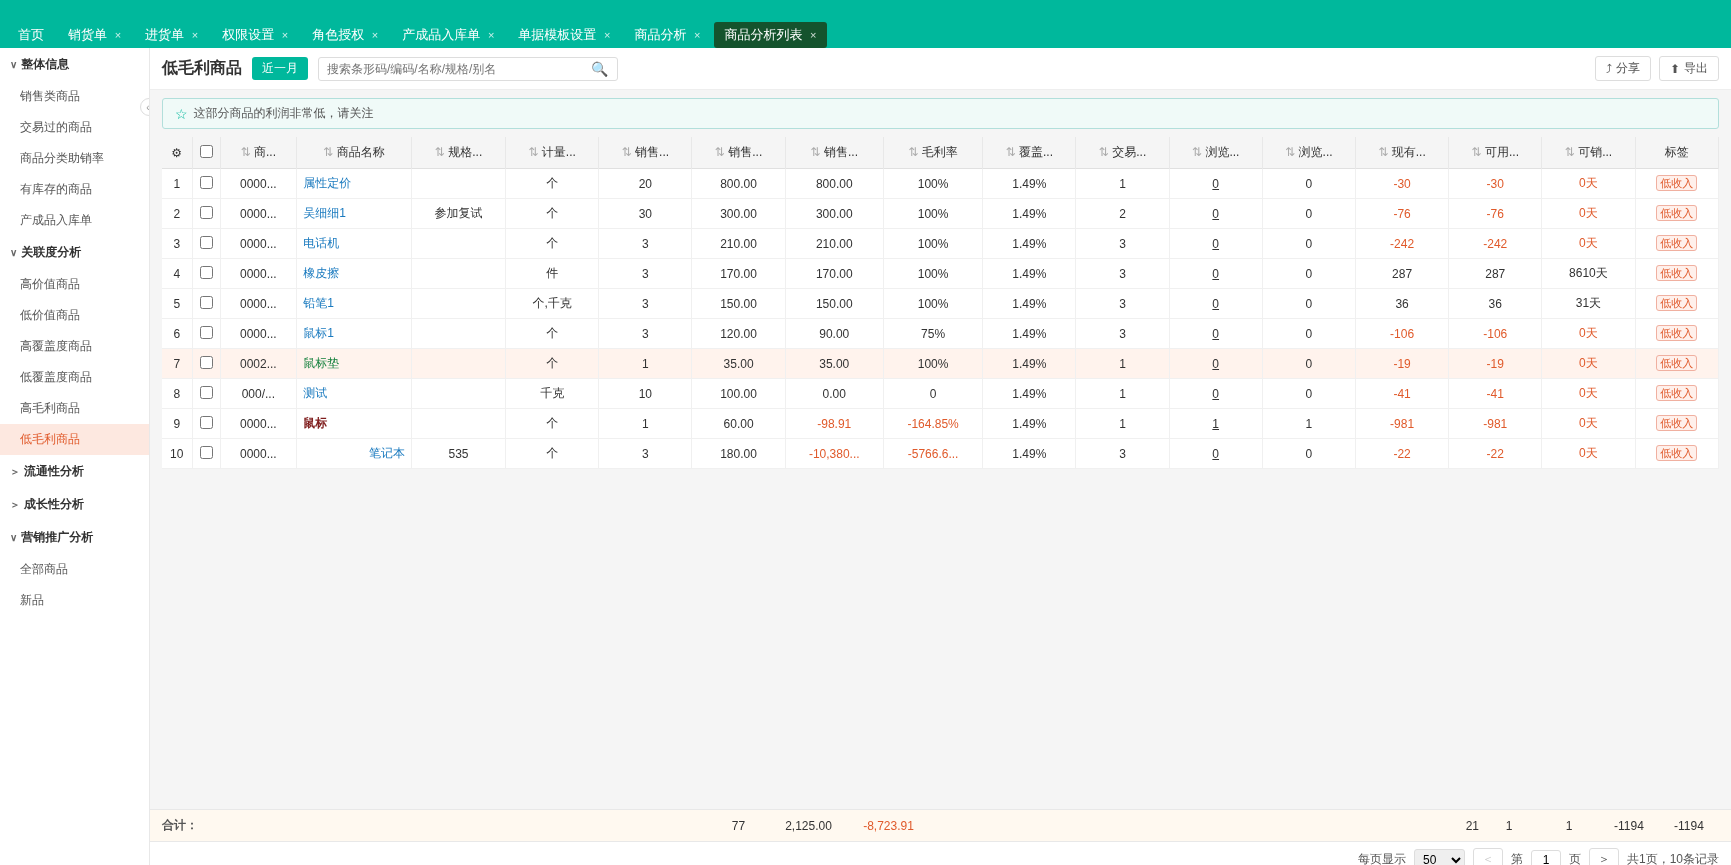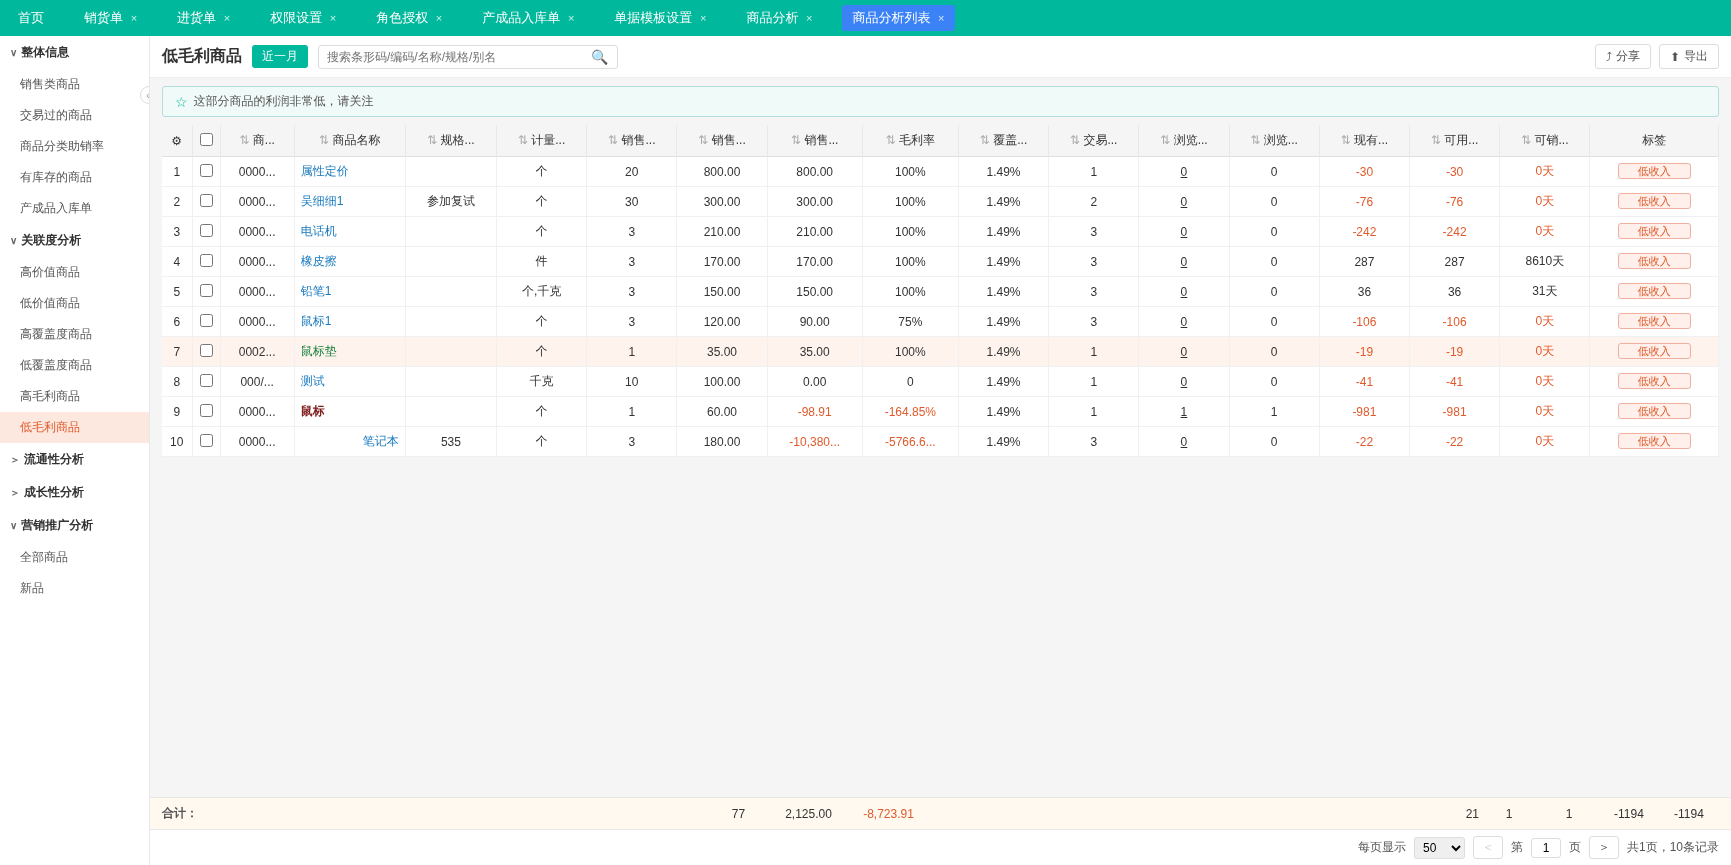--- a/index.html
+++ b/index.html
@@ -2,34 +2,34 @@
 <html><head>
   <meta charset="utf-8">
   <style>
     * { box-sizing: border-box; margin: 0; padding: 0; font-family: 'Microsoft YaHei', Arial, sans-serif; font-size: 12px; }
     body { background: #f5f5f5; overflow: hidden; }
 
     
     .top-nav {
       background: #00b89c;
       display: flex;
-      align-items: center;
-      height: 36px;
+      align-items: flex-end;
+      height: 48px;
       padding: 0 8px;
-      gap: 20px;
+      gap: 4px;
     }
     .nav-item {
       color: #fff;
       padding: 4px 10px;
       cursor: pointer;
       font-size: 13px;
       white-space: nowrap;
       border-radius: 3px;
     }
-    .nav-item.active { background: #3b82f6; }
+    .nav-item.active { background: #14532d; }
     .nav-item .close-x { margin-left: 4px; opacity: 0.8; font-size: 11px; }
 
     
     .main-layout {
       display: flex;
       height: calc(100vh - 36px);
     }
 
     
     .sidebar {
@@ -194,21 +194,21 @@
       border-right: 1px solid #f0f0f0;
       white-space: nowrap;
       color: #333;
     }
     tbody td.red { color: #e05a2b; }
     .tag-badge {
       background: #fff0eb;
       color: #e05a2b;
       border: 1px solid #f0b0a0;
       border-radius: 3px;
-      padding: 1px 19px;
+      padding: 1px 3px;
       font-size: 11px;
     }
     .underline-link { text-decoration: underline; color: #333; cursor: pointer; }
 
     
     .table-footer {
       background: #fff9f0;
       border-top: 1px solid #e8e8e8;
       padding: 7px 12px;
       display: flex;

